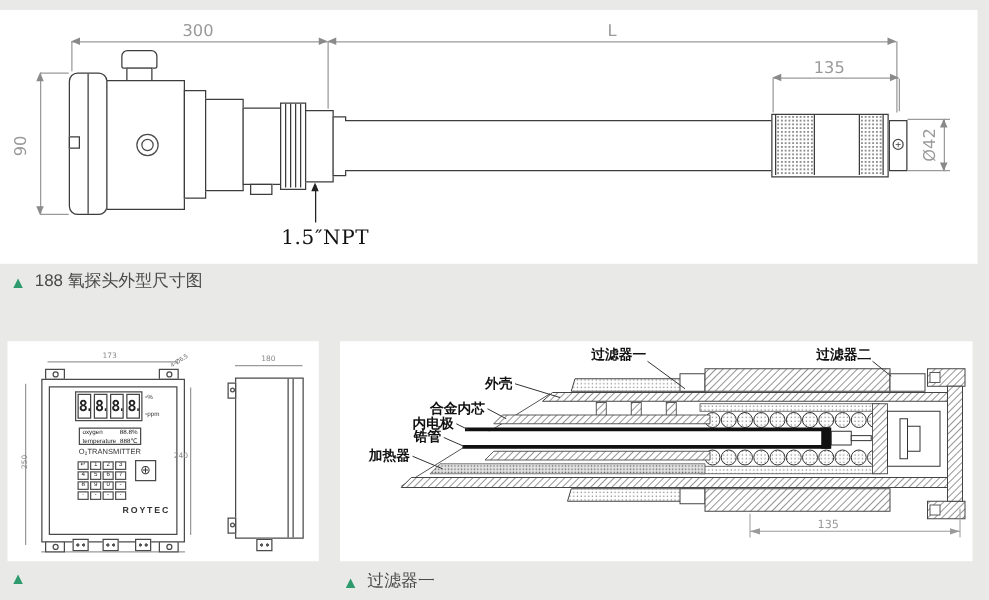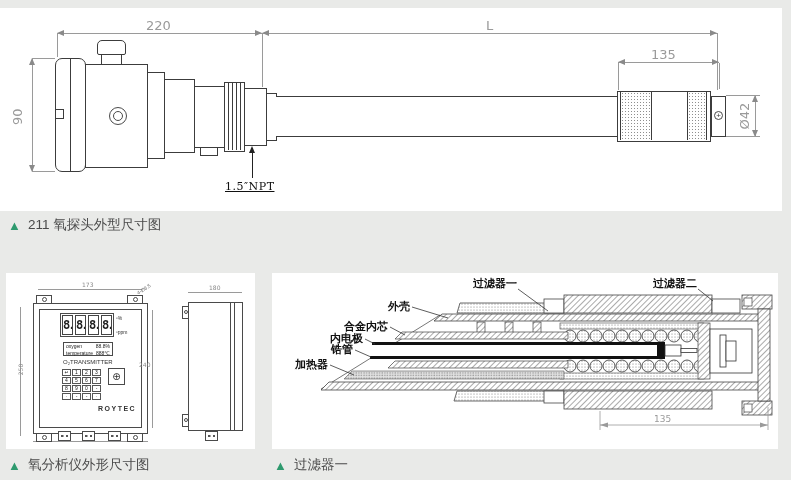--- a/index.html
+++ b/index.html
@@ -16,21 +16,21 @@
   .rot{transform:rotate(-90deg);transform-origin:center;}
   .ar{position:absolute;width:0;height:0;border-style:solid;}
   .ar-l{border-width:3px 7px 3px 0;border-color:transparent #8a8a8a transparent transparent;}
   .ar-r{border-width:3px 0 3px 7px;border-color:transparent transparent transparent #8a8a8a;}
   .ar-u{border-width:0 3px 7px 3px;border-color:transparent transparent #8a8a8a transparent;}
   .ar-d{border-width:7px 3px 0 3px;border-color:#8a8a8a transparent transparent transparent;}
   .ar-dk.ar-u{border-bottom-color:#222;}
   .stip{background-image:radial-gradient(#8f8f8f 0.7px,transparent 0.8px);background-size:3px 3px;background-color:#fff;}
   .caption{position:absolute;display:flex;align-items:center;gap:7px;color:#4a4a4a;font-size:13.5px;}
   .tri{color:#2e9a6e;font-size:13px;line-height:13px;}
-  .npt{position:absolute;font-family:"DejaVu Serif",serif;font-size:11px;color:#111;letter-spacing:0.5px;text-decoration:underline;}
+  .npt{position:absolute;font-family:"DejaVu Serif",serif;font-size:16px;color:#111;letter-spacing:0.5px;}
   
   .tpart{position:absolute;background:#fff;border:1px solid #4a4a4a;box-sizing:border-box;}
   .tinytxt{position:absolute;color:#333;font-size:5px;line-height:6px;white-space:nowrap;}
   .circ{position:absolute;border:1px solid #4a4a4a;border-radius:50%;box-sizing:border-box;background:#fff;}
   .digit{border:1px solid #444;box-sizing:border-box;font-family:"DejaVu Sans Mono",monospace;
          font-weight:bold;font-size:12px;line-height:18px;text-align:center;color:#222;
          letter-spacing:-2px;position:absolute;width:11px;height:20px;overflow:hidden;}
   .gland{position:absolute;border:1px solid #4a4a4a;box-sizing:border-box;background-color:#fff;
          background-image:radial-gradient(circle at 30% 50%,#555 1.1px,transparent 1.5px),
                           radial-gradient(circle at 72% 50%,#555 1.1px,transparent 1.5px);}
@@ -77,21 +77,21 @@
   <div class="stip" style="position:absolute;left:620px;top:84px;width:32px;height:48px;border-left:1px solid #3c3c3c;border-right:1px solid #3c3c3c;box-sizing:border-box;"></div>
   <div class="stip" style="position:absolute;left:687px;top:84px;width:20px;height:48px;border-left:1px solid #3c3c3c;border-right:1px solid #3c3c3c;box-sizing:border-box;"></div>
   <div class="part" style="left:711px;top:88px;width:15px;height:41px;"></div>
   <div class="circ" style="left:714px;top:103px;width:9px;height:9px;font-size:8px;line-height:7px;text-align:center;color:#3c3c3c;">+</div>
 
   <div class="hl" style="left:57px;top:25px;width:205px;"></div>
   <div class="ar ar-l" style="left:57px;top:22px;"></div>
   <div class="ar ar-r" style="left:255px;top:22px;"></div>
   <div class="vl" style="left:57px;top:25px;height:24px;"></div>
   <div class="vl" style="left:262px;top:25px;height:54px;"></div>
-  <div class="dimtxt" style="left:146px;top:11px;">220</div>
+  <div class="dimtxt" style="left:146px;top:11px;">300</div>
 
   <div class="hl" style="left:262px;top:25px;width:455px;"></div>
   <div class="ar ar-l" style="left:262px;top:22px;"></div>
   <div class="ar ar-r" style="left:710px;top:22px;"></div>
   <div class="vl" style="left:717px;top:25px;height:57px;"></div>
   <div class="dimtxt" style="left:486px;top:11px;">L</div>
 
   <div class="hl" style="left:618px;top:54px;width:101px;"></div>
   <div class="ar ar-l" style="left:618px;top:51px;"></div>
   <div class="ar ar-r" style="left:712px;top:51px;"></div>
@@ -106,21 +106,21 @@
   <div class="hl" style="left:726px;top:128px;width:34px;"></div>
   <div class="dimtxt rot" style="left:726px;top:101px;width:38px;text-align:center;">Ø42</div>
 
   <div class="vl" style="left:252px;top:140px;height:30px;background:#222;"></div>
   <div class="ar ar-u ar-dk" style="left:249px;top:138px;"></div>
   <div class="npt" style="left:225px;top:172px;">1.5″NPT</div>
 </div>
 
 <div class="caption" style="left:8px;top:216px;">
   <span class="tri">▲</span>
-  <span>211 氧探头外型尺寸图</span>
+  <span>188 氧探头外型尺寸图</span>
 </div>
 
 <div class="panel" style="left:6px;top:273px;width:249px;height:176px;">
 
   <div class="hl" style="left:32px;top:16px;width:104px;"></div>
   <div class="dimtxt small" style="left:76px;top:8px;">173</div>
   <div class="tinytxt" style="left:130px;top:13px;transform:rotate(-32deg);color:#666;font-size:5px;">4-Ø6.5</div>
 
   <div class="tpart" style="left:30px;top:22px;width:16px;height:9px;"></div>
   <div class="circ" style="left:36px;top:24px;width:5px;height:5px;"></div>
@@ -311,18 +311,17 @@
     <line x1="496" y1="134" x2="496" y2="157" stroke="#9a9a9a" stroke-width="0.8"></line>
     <line x1="328" y1="152" x2="496" y2="152" stroke="#9a9a9a" stroke-width="0.8"></line>
     <polygon points="328,152 336,149.5 336,154.5" fill="#9a9a9a"></polygon>
     <polygon points="496,152 488,149.5 488,154.5" fill="#9a9a9a"></polygon>
     <text x="382" y="149" font-size="9" fill="#9a9a9a">135</text>
   </svg>
 </div>
 
 <div class="caption" style="left:8px;top:456px;">
   <span class="tri">▲</span>
-  <span>氧分析仪外形尺寸图</span>
 </div>
 <div class="caption" style="left:274px;top:456px;">
   <span class="tri">▲</span>
   <span>过滤器一</span>
 </div>
 
 </body></html>

